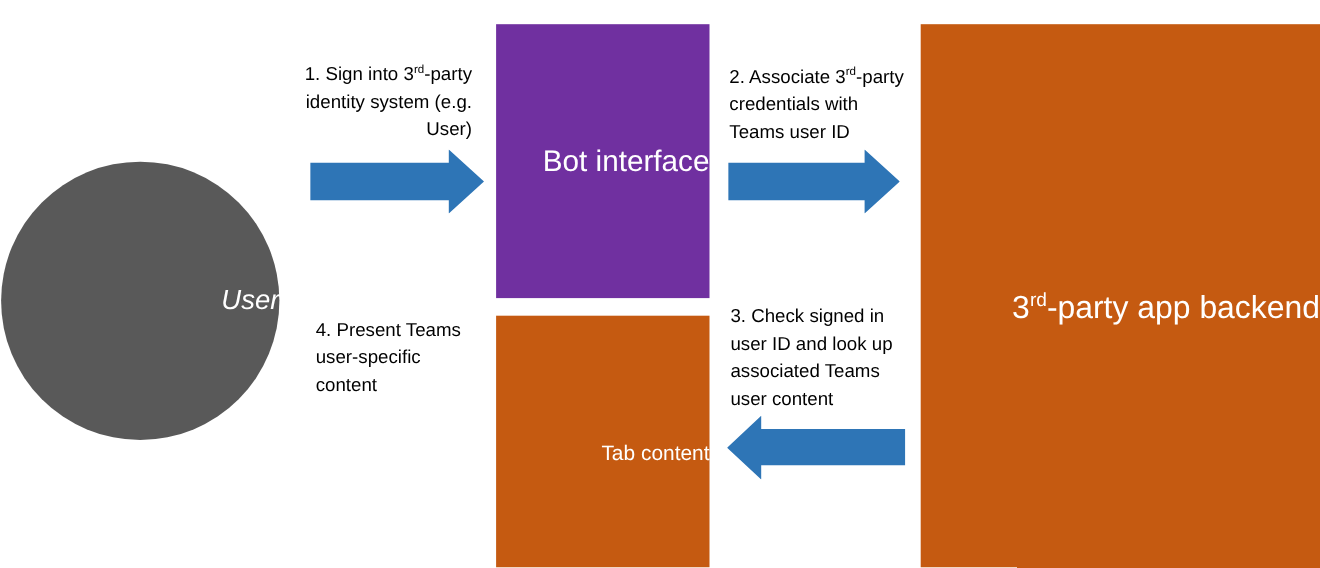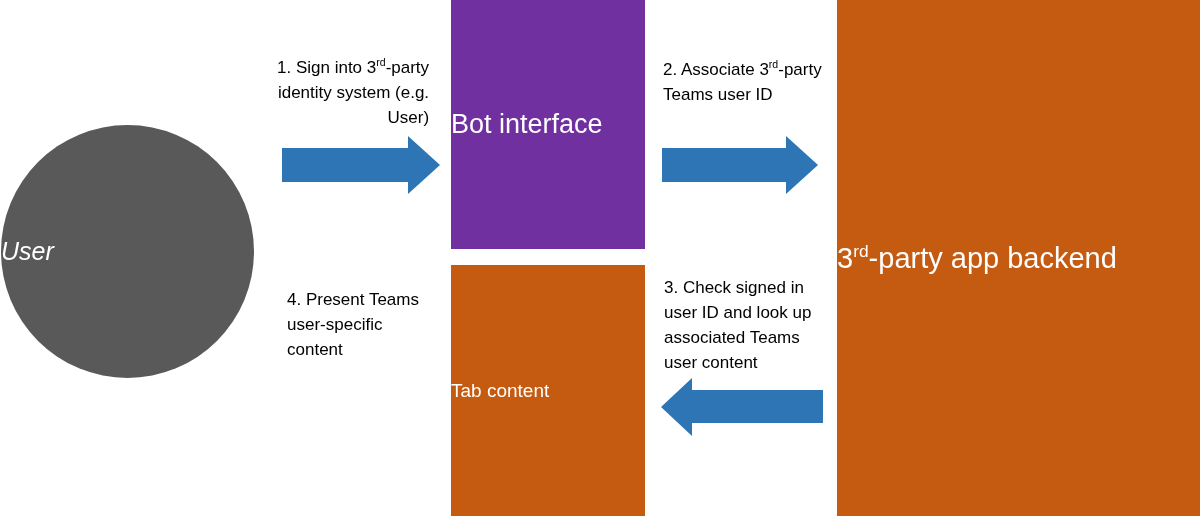--- a/index.html
+++ b/index.html
@@ -12,22 +12,23 @@
     position: relative;
     width: 1200px;
     height: 516px;
     background: #ffffff;
     overflow: hidden;
   }
   .node {
     position: absolute;
     display: flex;
     align-items: center;
-    justify-content: flex-start;
+    justify-content: flex-end;
     color: #ffffff;
+    margin-top: 22px;
   }
   .user-circle {
     left: 1px;
     top: 125px;
     width: 253px;
     height: 253px;
     border-radius: 50%;
     background: var(--gray);
     font-size: 25px;
     font-style: italic;
@@ -114,20 +115,21 @@
   </svg>
 
   <div class="ann" style="left:277px; top:55px;text-align:right;">
     <div class="ann-line"><span>1. Sign into 3</span><sup>rd</sup><span>-party</span></div>
     <div class="ann-line">identity system (e.g.</div>
     <div class="ann-line">User)</div>
   </div>
 
   <div class="ann" style="left:663px; top:57px;">
     <div class="ann-line"><span>2. Associate 3</span><sup>rd</sup><span>-party</span></div>
+    <div class="ann-line">credentials with</div>
     <div class="ann-line">Teams user ID</div>
   </div>
 
   <div class="ann" style="left:664px; top:275px;">
     <div class="ann-line">3. Check signed in</div>
     <div class="ann-line">user ID and look up</div>
     <div class="ann-line">associated Teams</div>
     <div class="ann-line">user content</div>
   </div>
 

